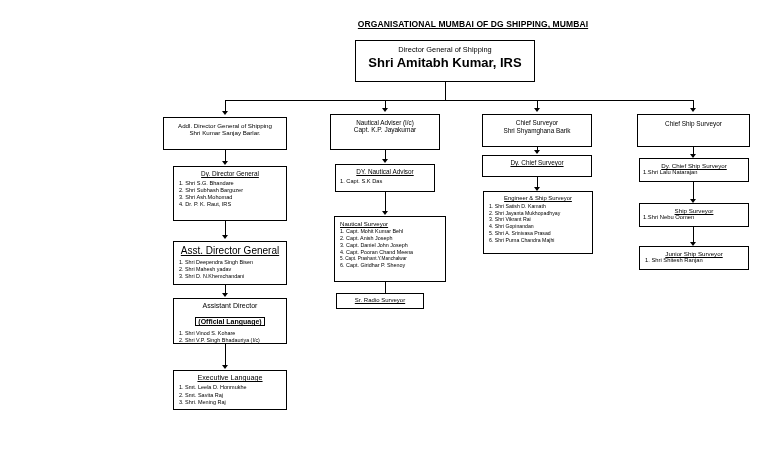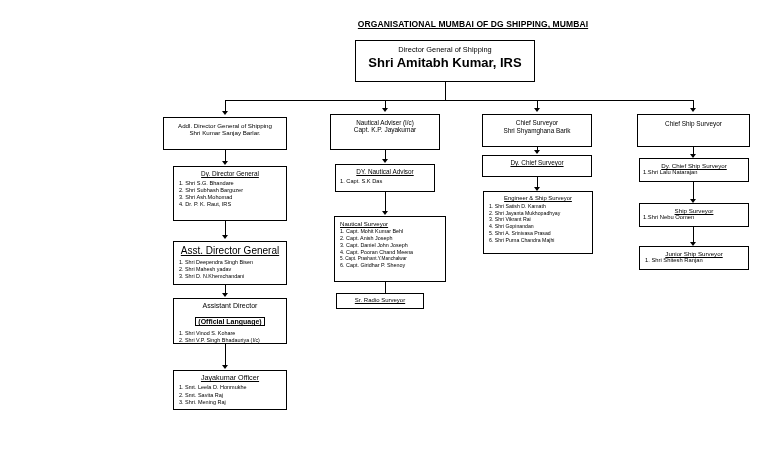--- a/index.html
+++ b/index.html
@@ -221,21 +221,21 @@
     <ul class="list">
       <li>1. Shri Vinod S. Kohare</li>
       <li>2. Shri V.P. Singh Bhadauriya (I/c)</li>
     </ul>
   </div>
 
   <div class="line vline" style="left:225px; top:344px; height:22px;"></div>
   <div class="arrow" style="left:222px; top:365px;"></div>
 
   <div class="box" id="box-eo">
-    <div class="hdr hdr-u">Jayakumar Officer</div>
+    <div class="hdr hdr-u">Executive Language</div>
     <ul class="list">
       <li>1. Smt. Leela D. Honmukhe</li>
       <li>2. Smt. Savita Raj</li>
       <li>3. Shri. Mening Raj</li>
     </ul>
   </div>
 
   <div class="box" id="box-na">
     <div class="hdr">Nautical Adviser (I/c)</div>
     <div class="sub">Capt. K.P. Jayakumar</div>

